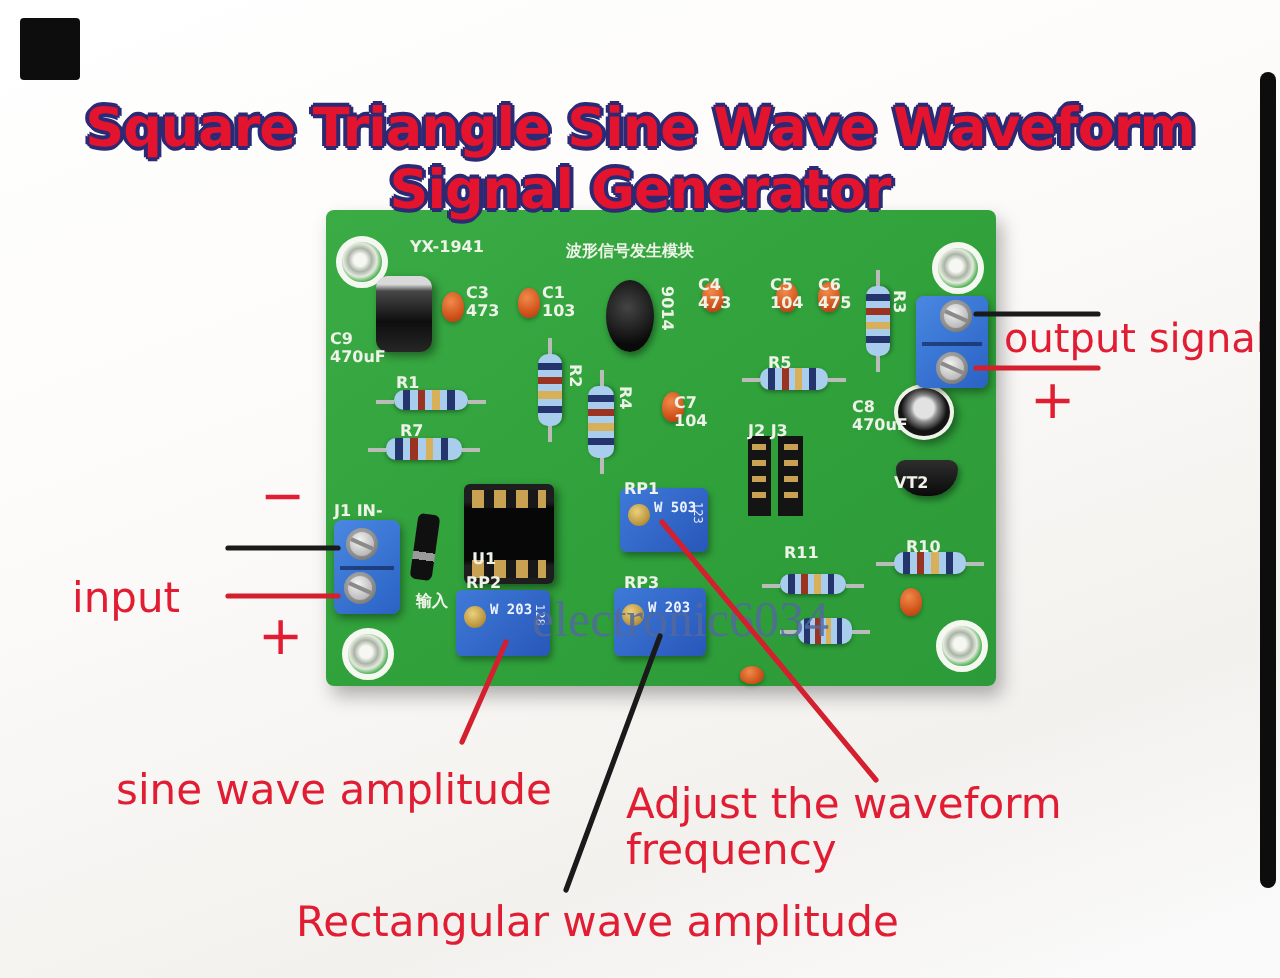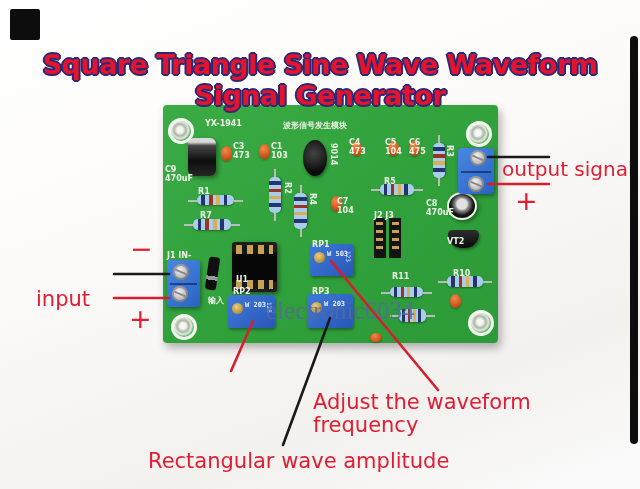--- a/index.html
+++ b/index.html
@@ -158,20 +158,21 @@
       <div class="silk" style="left: 149px; top: 183px;">RP3</div>
     </div>
 
   <div class="watermark">electronic6034</div>
 
   <div class="ann a20" style="left:502px;top:158px">output signal</div>
   <div class="ann plus" style="left:515px;top:186px">+</div>
   <div class="ann plus" style="left:130px;top:234px">−</div>
   <div class="ann a21" style="left:36px;top:288px">input</div>
   <div class="ann plus" style="left:129px;top:304px">+</div>
+  <div class="ann a21" style="left:58px;top:384px">sine wave amplitude</div>
   <div class="ann a21" style="left:313px;top:391px">Adjust the waveform frequency</div>
   <div class="ann a21" style="left:148px;top:450px">Rectangular wave amplitude</div>
 
   <svg class="lines" width="640" height="489">
       <line x1="488" y1="157" x2="549" y2="157" stroke="#1a1a1a" stroke-width="2.6" stroke-linecap="round"></line>
       <line x1="488" y1="184" x2="549" y2="184" stroke="#d41f2f" stroke-width="2.6" stroke-linecap="round"></line>
       <line x1="114" y1="274" x2="169" y2="274" stroke="#1a1a1a" stroke-width="2.6" stroke-linecap="round"></line>
       <line x1="114" y1="298" x2="169" y2="298" stroke="#d41f2f" stroke-width="2.6" stroke-linecap="round"></line>
       <line x1="231" y1="371" x2="253" y2="321" stroke="#d41f2f" stroke-width="2.6" stroke-linecap="round"></line>
       <line x1="331" y1="261" x2="438" y2="390" stroke="#d41f2f" stroke-width="2.6" stroke-linecap="round"></line>

